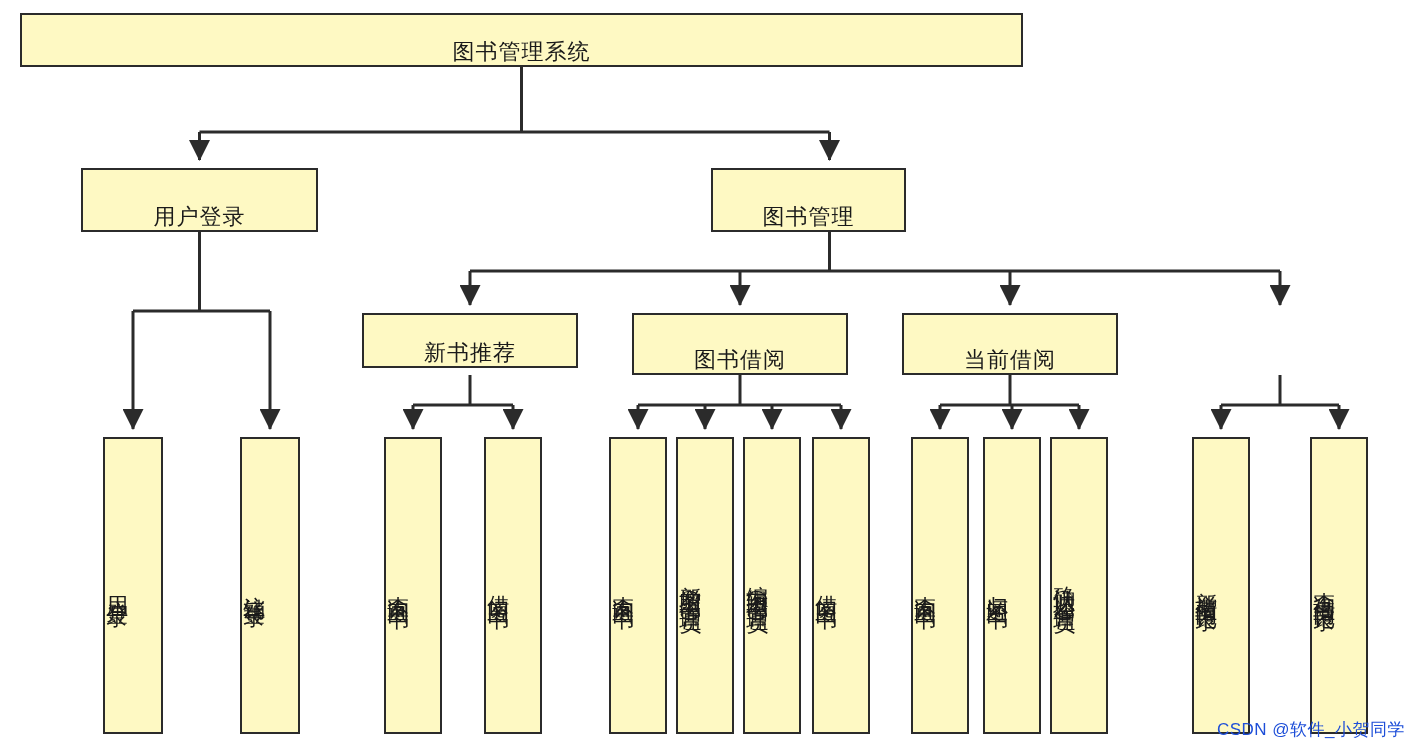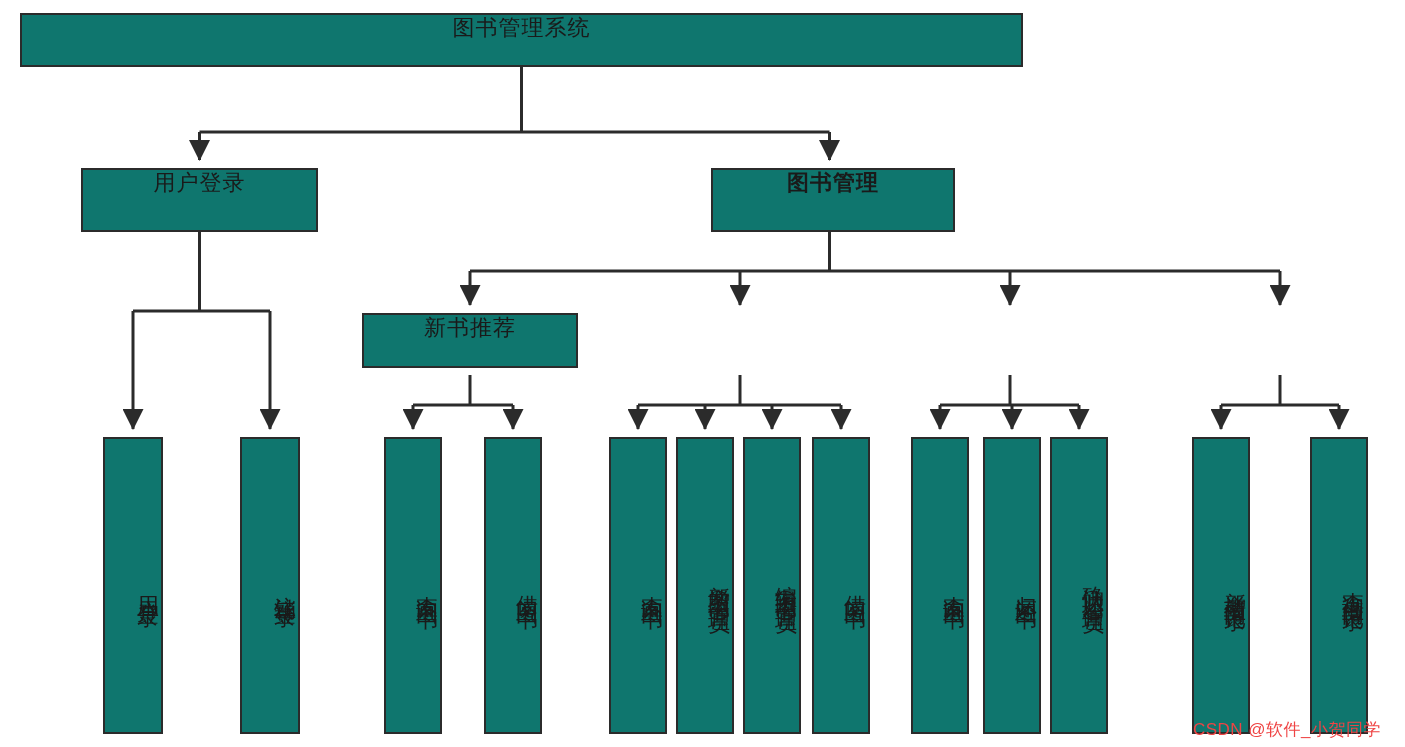--- a/index.html
+++ b/index.html
@@ -20,24 +20,24 @@
   #edges {
     position: absolute;
     left: 0;
     top: 0;
     width: 1405px;
     height: 747px;
   }
   .node {
     position: absolute;
     box-sizing: border-box;
-    background: #0f766e;
+    background: #fef9c3;
     border: 2px solid #2b2b2b;
     display: flex;
-    align-items: flex-start;
+    align-items: flex-end;
     justify-content: center;
     color: #1a1a1a;
     z-index: 2;
   }
   .node.horiz {
     font-size: 22px;
     letter-spacing: 1px;
     line-height: 1.2;
   }
   .node.vert {
@@ -48,24 +48,24 @@
     line-height: 1.15;
     padding-top: 4px;
     padding-bottom: 4px;
     white-space: nowrap;
   }
   .node .nlabel {
     display: block;
   }
   .watermark {
     position: absolute;
-    right: 24px;
+    right: 0;
     bottom: 6px;
     font-size: 17px;
-    color: #ef4444;
+    color: #1d4ed8;
     letter-spacing: 0.5px;
     z-index: 5;
     white-space: nowrap;
     user-select: none;
   }
 </style>
 </head>
 <body>
 
 <div id="canvas">
@@ -121,26 +121,32 @@
     </g>
   </svg>
 
   <div class="node horiz" style="left:20px; top:13px; width:1003px; height:54px;">
     <span class="nlabel">图书管理系统</span>
   </div>
 
   <div class="node horiz" style="left:81px; top:168px; width:237px; height:64px;">
     <span class="nlabel">用户登录</span>
   </div>
-  <div class="node horiz" style="left:711px; top:168px; width:244px; height:64px;font-weight:bold;">
+  <div class="node horiz" style="left:711px; top:168px; width:195px; height:64px;">
     <span class="nlabel">图书管理</span>
   </div>
 
   <div class="node horiz" style="left:362px; top:313px; width:216px; height:55px;">
     <span class="nlabel">新书推荐</span>
+  </div>
+  <div class="node horiz" style="left:632px; top:313px; width:216px; height:62px;">
+    <span class="nlabel">图书借阅</span>
+  </div>
+  <div class="node horiz" style="left:902px; top:313px; width:216px; height:62px;">
+    <span class="nlabel">当前借阅</span>
   </div>
 
   <div class="node vert" style="left:103px; top:437px; width:60px; height:297px;">
     <span class="nlabel">用户登录</span>
   </div>
   <div class="node vert" style="left:240px; top:437px; width:60px; height:297px;">
     <span class="nlabel">注销登录</span>
   </div>
 
   <div class="node vert" style="left:384px; top:437px; width:58px; height:297px;">

